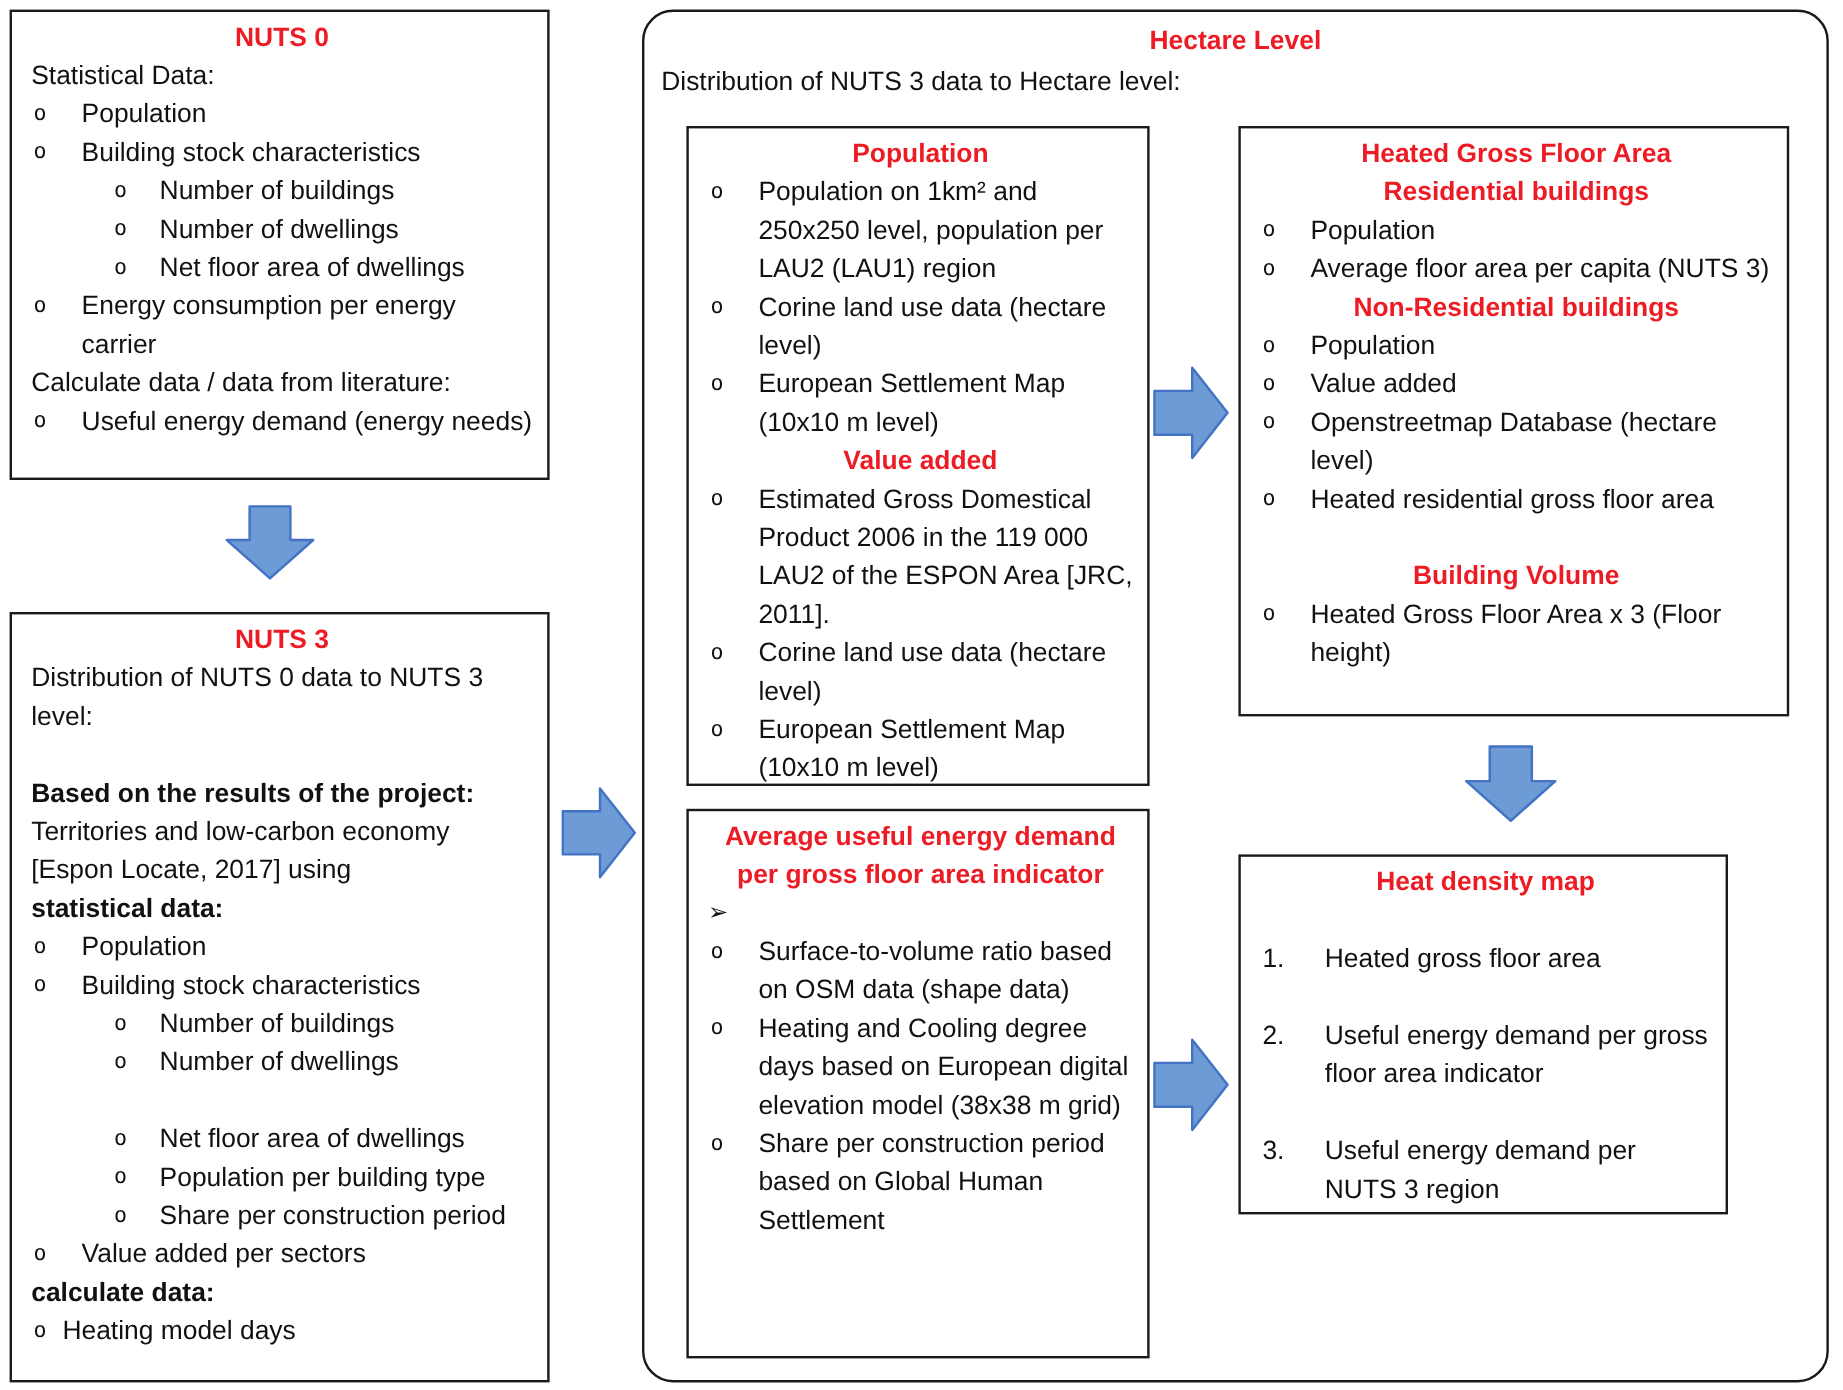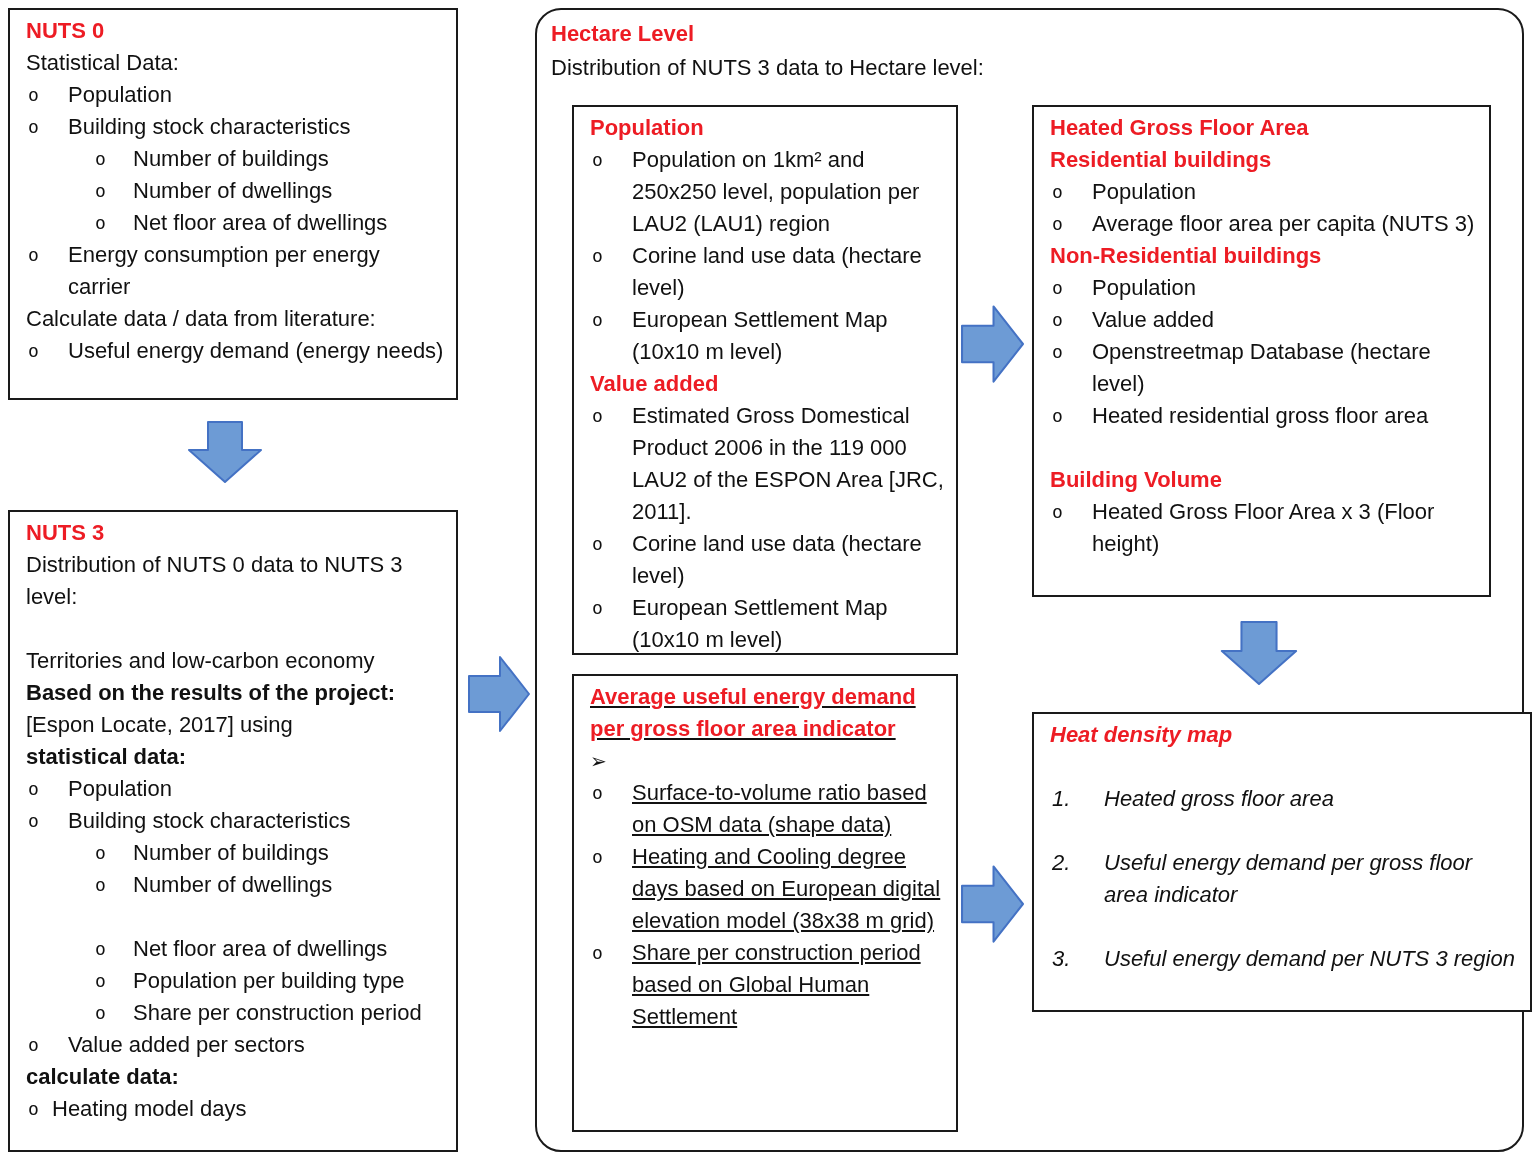--- a/index.html
+++ b/index.html
@@ -20,21 +20,21 @@
     position: absolute;
     background: #ffffff;
     border: 2px solid var(--border-color, #1a1a1a);
   }
   .box { padding: 5px 12px 4px 16px; overflow: hidden; }
   .container-box { padding: 8px 14px; border-radius: 26px; }
 
   .line { position: relative; min-height: 32px; }
   .spacer { height: 32px; }
 
-  .title-red { color: var(--title-red, #ED1C24); font-weight: 700; }
+  .title-red { color: var(--title-red, #ED1C24); font-weight: 700; text-align: center; }
   .bold { font-weight: 700; }
 
   
   .l1 { padding-left: 42px; }
   .l2 { padding-left: 107px; }
   .l1t { padding-left: 26px; }
   .num-item { padding-left: 54px; }
 
   .bullet {
     position: absolute;
@@ -66,23 +66,23 @@
     stroke: var(--arrow-stroke, #4472C4);
     stroke-width: 2;
     stroke-linejoin: round;
   }
 
   
   #nuts0-box        { left: 8px;    top: 8px;    width: 450px; height: 392px; }
   #nuts3-box        { left: 8px;    top: 510px;  width: 450px; height: 642px; padding-left: 16px; }
   #hectare-box      { left: 535px;  top: 8px;    width: 989px; height: 1144px; }
   #population-box   { left: 35px;   top: 95px;   width: 386px; height: 550px; }  
-  #avg-demand-box   { left: 35px;   top: 664px;  width: 386px; height: 458px; text-decoration: underline; }
+  #avg-demand-box   { left: 35px;   top: 664px;  width: 386px; height: 458px; }
   #hgfa-box         { left: 495px;  top: 95px;   width: 459px; height: 492px; }
-  #heat-density-box { left: 495px;  top: 702px;  width: 500px; height: 300px; font-style: italic; }
+  #heat-density-box { left: 495px;  top: 702px;  width: 408px; height: 300px; }
 
   #arrow-down-1  { left: 187px;  top: 420px; width: 76px; height: 64px; }
   #arrow-right-1 { left: 466px;  top: 655px; width: 66px; height: 78px; }
   #arrow-right-2 { left: 960px;  top: 304px; width: 65px; height: 80px; }
   #arrow-right-3 { left: 960px;  top: 864px; width: 65px; height: 80px; }
   #arrow-down-2  { left: 1219px; top: 620px; width: 80px; height: 66px; }
 </style>
 </head>
 <body>
 
@@ -123,22 +123,22 @@
   </div>
 
   <svg class="arrow" id="arrow-down-1" viewBox="0 0 76 64">
     <polygon points="21,2 55,2 55,30 74,30 38,62 2,30 21,30"></polygon>
   </svg>
 
   <div class="box" id="nuts3-box">
     <div class="line title-red">NUTS 3</div>
     <div class="line">Distribution of NUTS 0 data to NUTS 3 level:</div>
     <div class="spacer"></div>
+    <div class="line bold">Based on the results of the project:</div>
     <div class="line">Territories and low-carbon economy</div>
-    <div class="line bold">Based on the results of the project:</div>
     <div class="line">[Espon Locate, 2017] using</div>
     <div class="line bold">statistical data:</div>
     <div class="line l1">
       <span class="bullet">o</span>
       <span>Population</span>
     </div>
     <div class="line l1">
       <span class="bullet">o</span>
       <span>Building stock characteristics</span>
     </div>

